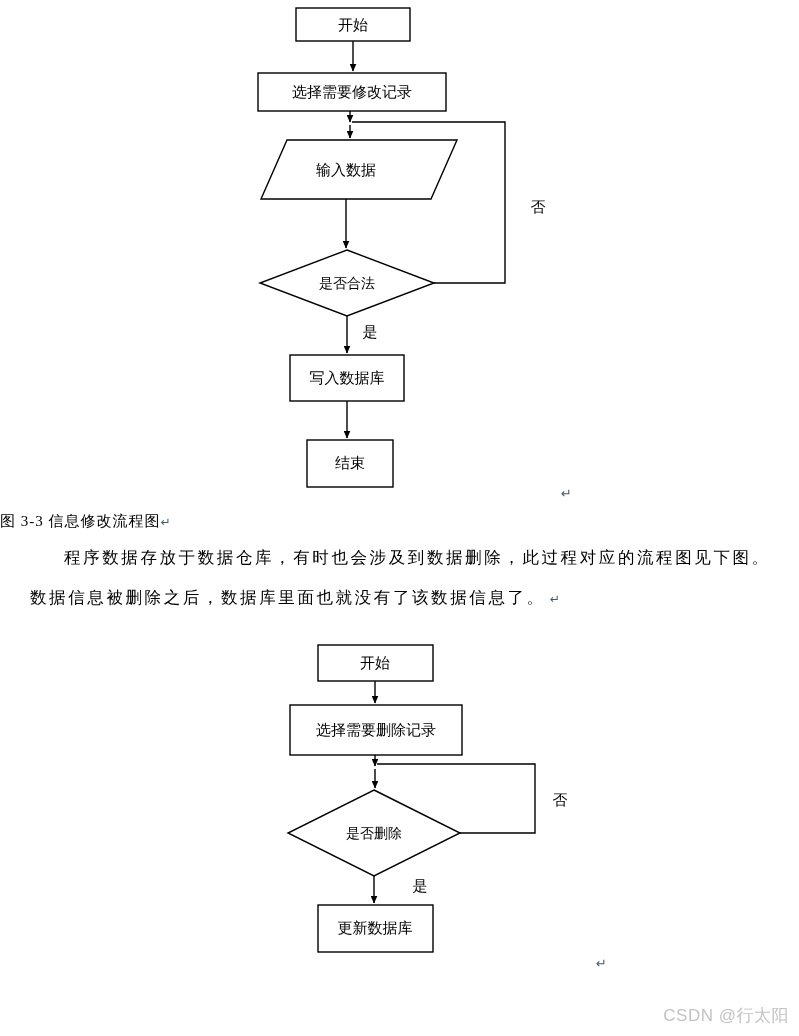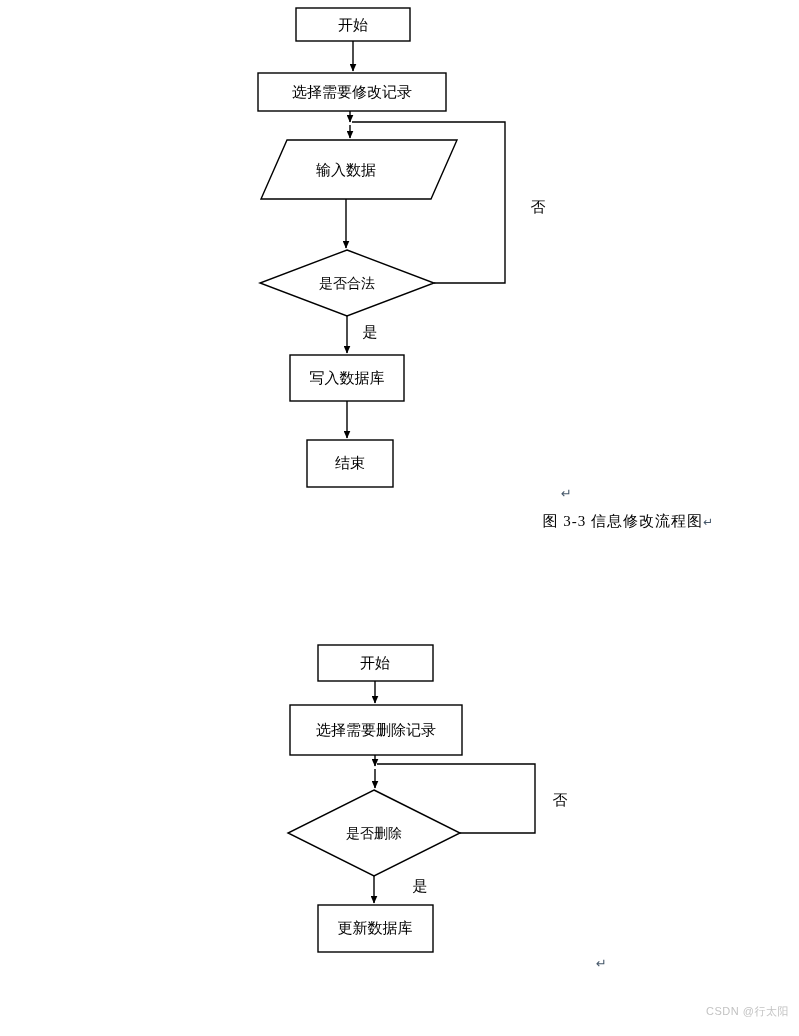--- a/index.html
+++ b/index.html
@@ -14,38 +14,38 @@
   svg text.label {
     font-family:"Liberation Sans","DejaVu Sans",sans-serif;
     font-size:15px; fill:#000; text-anchor:middle;
   }
   svg text.small { font-size:14px; }
   .pmark {
     position:absolute; color:#46586a; font-size:13px;
     font-family:"DejaVu Sans","Liberation Sans",sans-serif;
   }
   .caption {
-    position:absolute; left:0; width:681px; text-align:right;
-    font-size:15px; color:#000; letter-spacing:1px;margin-left:32px;
+    position:absolute; left:0; width:681px; text-align:left;
+    font-size:15px; color:#000; letter-spacing:1px;
   }
   .caption .pmark-inline {
     font-size:12px; color:#46586a; letter-spacing:0;
     font-family:"DejaVu Sans","Liberation Sans",sans-serif;
   }
   .para {
     position:absolute; left:30px; width:741px; top:538px;
     font-size:16.5px; line-height:40px; letter-spacing:2.6px; color:#000;
   }
   .para .indent { text-indent:34px; }
   .para .pmark-inline {
     font-size:12px; color:#46586a; letter-spacing:0; margin-left:4px;
     font-family:"DejaVu Sans","Liberation Sans",sans-serif;
   }
   .watermark {
-    position:absolute; right:10px; top:1004px; font-size:11px; color:#c3c3c3;
+    position:absolute; right:10px; top:1004px; font-size:17px; color:#c3c3c3;
     font-family:"Liberation Sans","DejaVu Sans",sans-serif; letter-spacing:0.5px;
   }
 </style>
 </head>
 <body>
 
 <div class="page">
 
   <svg class="flowchart" width="799" height="535" viewBox="0 0 799 535" style="top:0;">
     <defs>
@@ -96,20 +96,24 @@
     <text class="label" x="370" y="337">是</text>
   </svg>
 
   <span class="pmark" style="left:561px; top:486px;">↵</span>
 
   <div class="caption" style="top:512px;">
     <span>图 3-3 信息修改流程图</span><span class="pmark-inline">↵</span>
   </div>
 
   <div class="para">
+    <div class="indent">程序数据存放于数据仓库，有时也会涉及到数据删除，此过程对应的流程图见下图。</div>
+    <div>
+      <span>数据信息被删除之后，数据库里面也就没有了该数据信息了。</span><span class="pmark-inline">↵</span>
+    </div>
   </div>
 
   <svg class="flowchart" width="799" height="335" viewBox="0 0 799 335" style="top:630px;">
     <defs>
       <marker id="arrow2" viewBox="0 0 8 7" markerWidth="8" markerHeight="7" refX="7.5" refY="3.5" orient="auto" markerUnits="userSpaceOnUse">
         <path d="M0,0 L8,3.5 L0,7 Z" fill="#000"></path>
       </marker>
     </defs>
 
     <path class="edge" d="M460,203 L535,203 L535,134 L377,134"></path>

